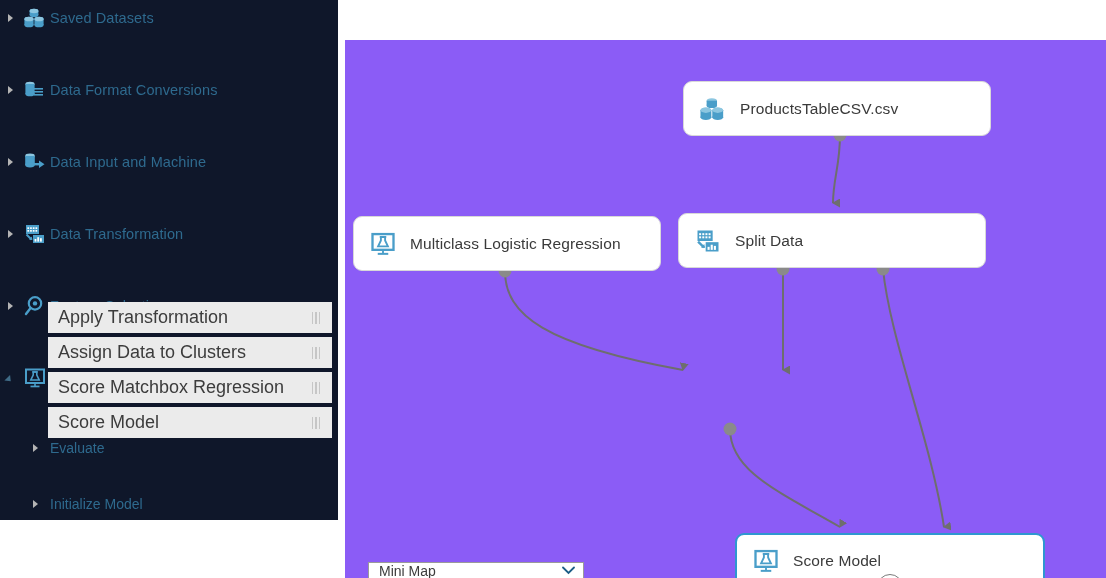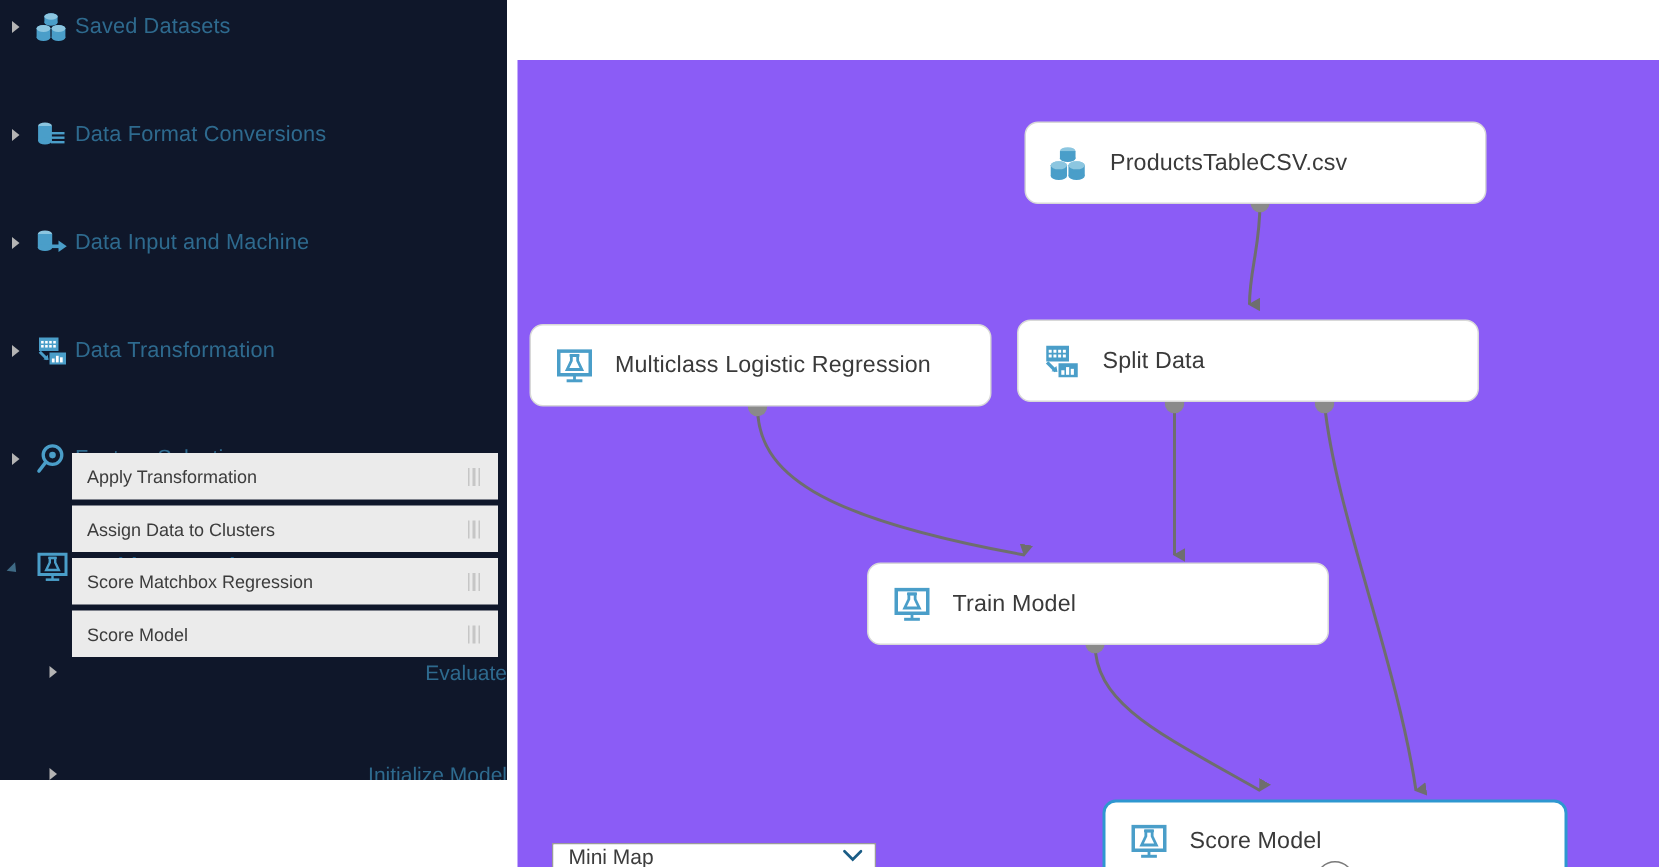--- a/index.html
+++ b/index.html
@@ -41,31 +41,31 @@
   .cat-icon { width:30px; height:36px; flex:0 0 30px; display:flex; align-items:center; justify-content:center; }
   .cat-icon svg { display:block; }
 
   .cat-label {
     font-size:14.5px; color:#2e6a8e; letter-spacing:0.1px;
     white-space:nowrap;
   }
   .cat-label.bold { font-weight:bold; color:#1b6ea5; }
 
   
-  .grp-row { height:32px; padding-left:24px;justify-content:space-between; }
+  .grp-row { height:32px; padding-left:24px; }
   .grp-row .twisty { width:22px; height:32px; flex:0 0 22px; }
   .grp-label { font-size:14px; color:#2e6a8e; padding-left:4px; }
 
   
   .mod-item {
     position:relative; margin-left:48px; width:284px; height:31px;
     background:#ebebeb; display:flex; align-items:center;
     margin-bottom:4px; cursor:pointer;
   }
-  .mod-label { font-size:12px; color:#3c3c3c; padding-left:10px; white-space:nowrap; }
+  .mod-label { font-size:18px; color:#3c3c3c; padding-left:10px; white-space:nowrap; }
   .grip { position:absolute; right:12px; top:50%; transform:translateY(-50%);
           display:flex; gap:2px; }
   .grip i { display:block; width:1.5px; height:12px; background:#c6c6c6; }
 
   
   .canvas {
     position:absolute; left:345px; top:0; width:761px; height:578px;
     background:#8b5cf6; overflow:hidden;margin-top:40px;
   }
   .edges { position:absolute; left:0; top:0; width:761px; height:578px; }
@@ -218,21 +218,21 @@
           <rect x="7.5" y="18.6" width="9" height="1.7" fill="#4a9ec9"></rect>
         </svg>
       </span>
       <span class="cat-label bold">Machine Learning</span>
     </div>
 
     <div class="tree-row grp-row" style="top:216px">
       <span class="twisty collapsed"></span>
       <span class="grp-label">Evaluate</span>
     </div>
-    <div class="tree-row grp-row" style="top:252px">
+    <div class="tree-row grp-row" style="top:240px">
       <span class="twisty collapsed"></span>
       <span class="grp-label">Initialize Model</span>
     </div>
     <div class="tree-row grp-row" style="top:272px">
       <span class="twisty expanded"></span>
       <span class="grp-label">Data</span>
     </div>
 
     <div class="mod-item" style="position:absolute; top:302px">
       <span class="mod-label">Apply Transformation</span>
@@ -347,32 +347,20 @@
           <g fill="#ffffff">
             <rect x="11.6" y="16" width="1.8" height="2.6"></rect>
             <rect x="14.3" y="14.2" width="1.8" height="4.4"></rect>
             <rect x="17" y="15.2" width="1.8" height="3.4"></rect>
           </g>
         </svg>
       </span>
       <span class="node-label">Split Data</span>
     </div>
 
-    <div class="node" style="left:233px; top:335px; width:308px; height:55px;">
-      <span class="node-icon">
-        <svg width="28" height="26" viewBox="0 0 24 22">
-          <rect x="3" y="2.5" width="18" height="13.5" fill="none" stroke="#4a9ec9" stroke-width="2"></rect>
-          <path d="M10.2 5 L10.2 8 L7.8 13 L16.2 13 L13.8 8 L13.8 5 Z" fill="none" stroke="#4a9ec9" stroke-width="1.6"></path>
-          <rect x="9.2" y="4.2" width="5.6" height="1.5" fill="#4a9ec9"></rect>
-          <rect x="11.2" y="16" width="1.6" height="3" fill="#4a9ec9"></rect>
-          <rect x="7.5" y="18.6" width="9" height="1.7" fill="#4a9ec9"></rect>
-        </svg>
-      </span>
-      <span class="node-label">Train Model</span>
-    </div>
 
     <div class="node selected" style="left:390px; top:493px; width:310px; height:55px;">
       <span class="node-icon">
         <svg width="28" height="26" viewBox="0 0 24 22">
           <rect x="3" y="2.5" width="18" height="13.5" fill="none" stroke="#4a9ec9" stroke-width="2"></rect>
           <path d="M10.2 5 L10.2 8 L7.8 13 L16.2 13 L13.8 8 L13.8 5 Z" fill="none" stroke="#4a9ec9" stroke-width="1.6"></path>
           <rect x="9.2" y="4.2" width="5.6" height="1.5" fill="#4a9ec9"></rect>
           <rect x="11.2" y="16" width="1.6" height="3" fill="#4a9ec9"></rect>
           <rect x="7.5" y="18.6" width="9" height="1.7" fill="#4a9ec9"></rect>
         </svg>

